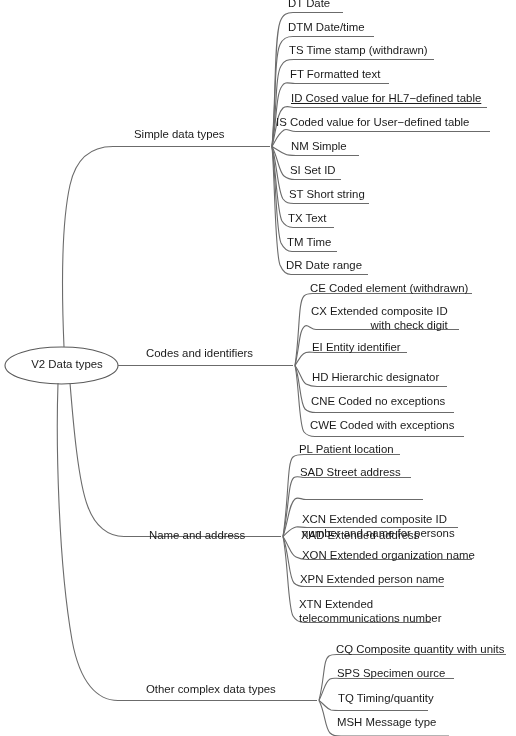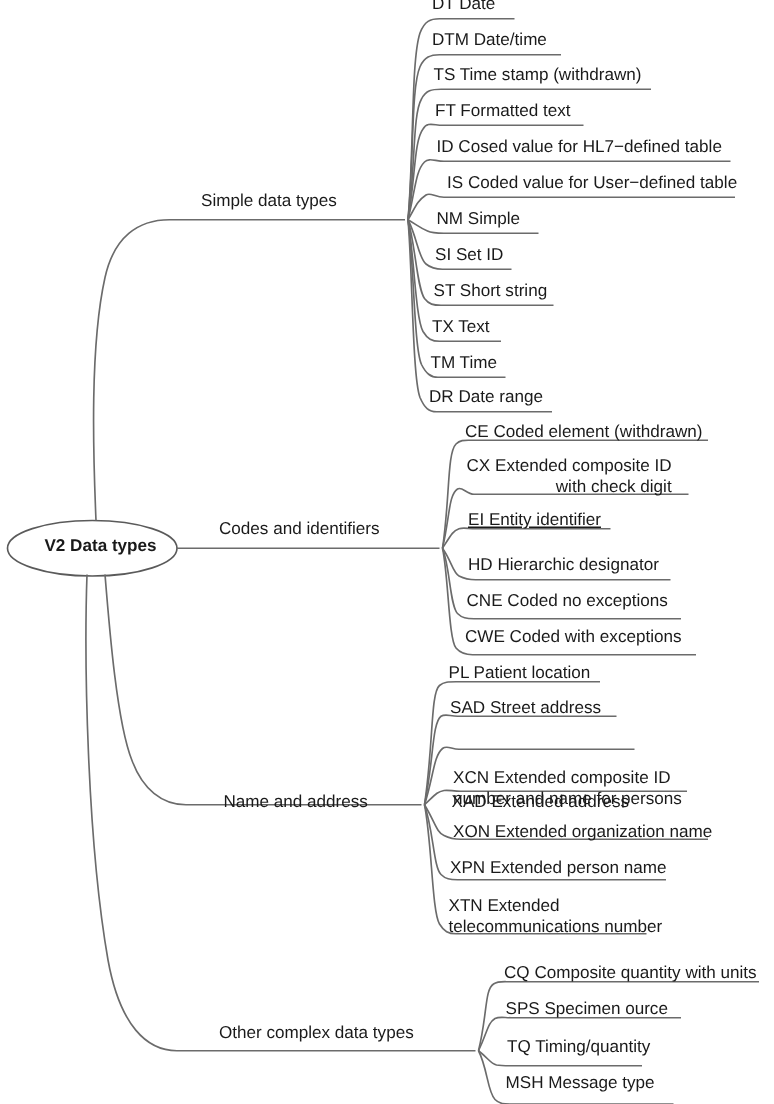--- a/index.html
+++ b/index.html
@@ -99,44 +99,44 @@
     <path d="M 283 536.5 C 290 548 291 555 296 557 C 299 558.5 302 559.5 307 559.5 L 472 559.5"></path>
     <path d="M 283 536.5 C 289 554 289 578 294 583 C 297 586 300 586.5 305 586.5 L 444 586.5"></path>
     <path d="M 283 536.5 C 288 562 288 608 293 616 C 296 621 299 622.5 304 622.5 L 431 622.5"></path>
 
     <path d="M 319 700.5 C 325 676 323 660 329 656 C 332 654 335 654.5 340 654.5 L 506 654.5"></path>
     <path d="M 319 700.5 C 325 688 325 682 330 679 C 333 677.5 336 678.5 341 678.5 L 454 678.5"></path>
     <path d="M 319 700.5 C 326 706 327 709 331 710 C 334 710.5 337 710.5 342 710.5 L 428 710.5"></path>
     <path d="M 319 700.5 C 325 712 325 728 330 733 C 333 736 336 736 341 736 L 449 736"></path>
   </svg>
 
-  <div class="root-label" style="left:5px; top:358px; width:124px;font-weight:bold;">V2 Data types</div>
+  <div class="root-label" style="left:5px; top:358px; width:124px;">V2 Data types</div>
 
   <div class="branch-label" style="left:134px; top:128px;">Simple data types</div>
   <div class="branch-label" style="left:146px; top:347px;">Codes and identifiers</div>
   <div class="branch-label" style="left:149px; top:529px;">Name and address</div>
   <div class="branch-label" style="left:146px; top:683px;">Other complex data types</div>
 
   <div class="leaf" style="left:288px; top:-3px;">DT Date</div>
   <div class="leaf" style="left:288px; top:21px;">DTM Date/time</div>
   <div class="leaf" style="left:289px; top:44px;">TS Time stamp (withdrawn)</div>
   <div class="leaf" style="left:290px; top:68px;">FT Formatted text</div>
-  <div class="leaf" style="left:291px; top:92px;">ID Cosed value for HL7−defined table</div>
-  <div class="leaf" style="left:298px; top:116px;text-align:center;">IS Coded value for User−defined table</div>
+  <div class="leaf" style="left:291px; top:92px;text-decoration:underline;">ID Cosed value for HL7−defined table</div>
+  <div class="leaf" style="left:276px; top:116px;text-align:center;">IS Coded value for User−defined table</div>
   <div class="leaf" style="left:291px; top:140px;">NM Simple</div>
   <div class="leaf" style="left:290px; top:164px;">SI Set ID</div>
   <div class="leaf" style="left:289px; top:188px;">ST Short string</div>
   <div class="leaf" style="left:288px; top:212px;">TX Text</div>
   <div class="leaf" style="left:287px; top:236px;">TM Time</div>
   <div class="leaf" style="left:286px; top:259px;">DR Date range</div>
 
   <div class="leaf" style="left:310px; top:282px;">CE Coded element (withdrawn)</div>
   <div class="leaf" style="left:311px; top:305px;text-align:right;">CX Extended composite ID
 with check digit</div>
-  <div class="leaf" style="left:312px; top:341px;text-decoration:underline;">EI Entity identifier</div>
+  <div class="leaf" style="left:312px; top:341px;">EI Entity identifier</div>
   <div class="leaf" style="left:312px; top:371px;">HD Hierarchic designator</div>
   <div class="leaf" style="left:311px; top:395px;">CNE Coded no exceptions</div>
   <div class="leaf" style="left:310px; top:419px;">CWE Coded with exceptions</div>
 
   <div class="leaf" style="left:299px; top:443px;">PL Patient location</div>
   <div class="leaf" style="left:300px; top:466px;">SAD Street address</div>
   <div class="leaf" style="left:301px; top:489px;margin-top:40px;">XAD Extended address</div>
   <div class="leaf" style="left:302px; top:513px;">XCN Extended composite ID
 number and name for persons</div>
   <div class="leaf" style="left:302px; top:549px;">XON Extended organization name</div>

